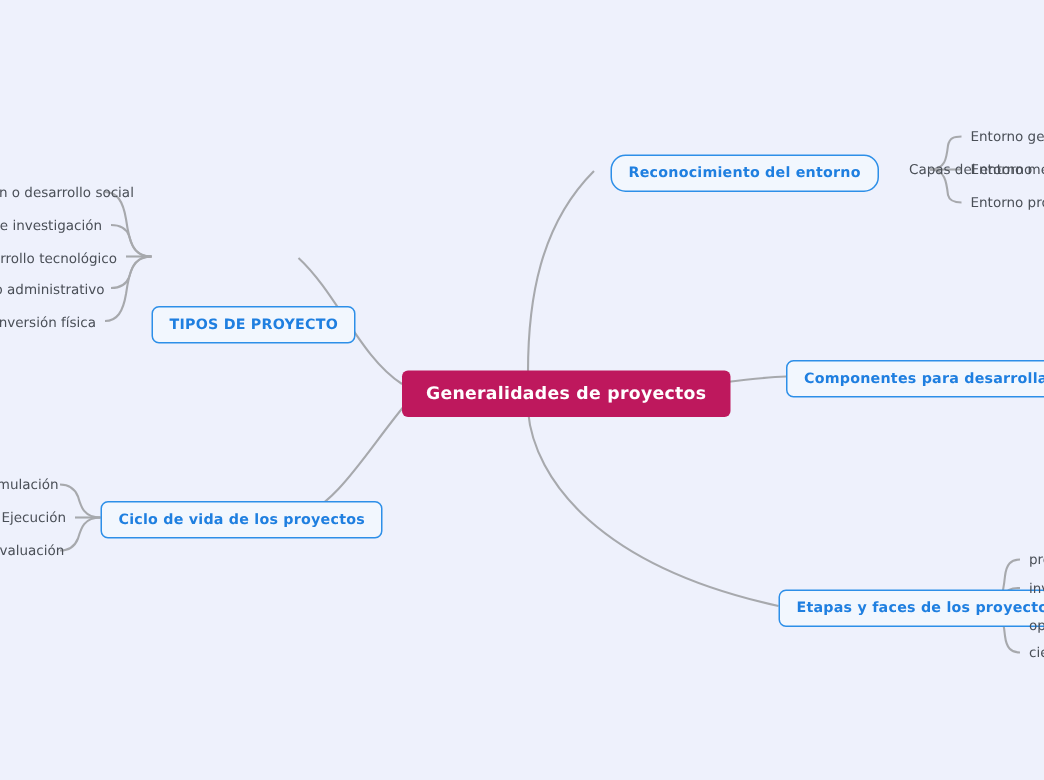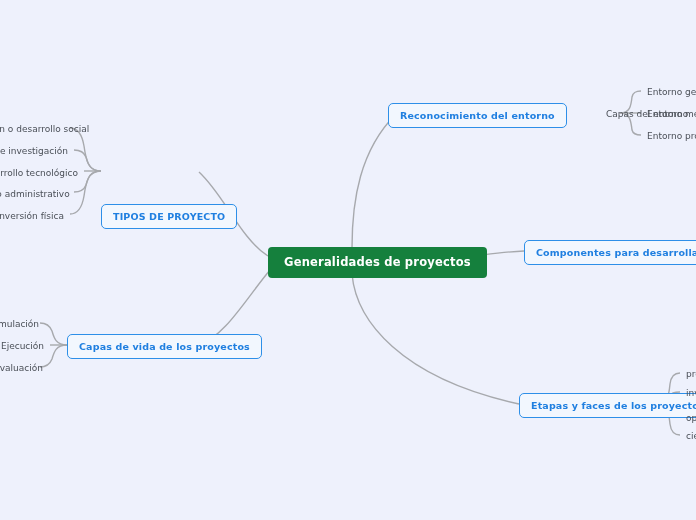--- a/index.html
+++ b/index.html
@@ -32,21 +32,21 @@
     stroke: #a7a9ad;
     stroke-width: 1.4;
   }
   .node {
     position: absolute;
     white-space: nowrap;
     box-sizing: border-box;
   }
   
   .node.root {
-    background: #15803d;
+    background: #be185d;
     color: #ffffff;
     font-weight: bold;
     font-size: 11.5px;
     letter-spacing: 0.2px;
     border-radius: 4px;
     padding: 9px 16px;
     line-height: 13px;
   }
   
   .node.branch {
@@ -107,39 +107,39 @@
     <path d="M 67 345 C 56 345 54 352 52 359 C 50 364 46 367 40 367"></path>
 
     <path d="M 658 404 C 668 404 669 394 670 384 C 671 376 674 373 680 373"></path>
     <path d="M 658 404 C 668 404 669 400 670 396 C 671 393 674 392 680 392"></path>
     <path d="M 658 404 C 668 404 669 409 670 413 C 671 416 674 417 680 417"></path>
     <path d="M 658 404 C 668 404 669 414 670 424 C 671 432 674 435 680 435"></path>
   </svg>
 
   <div class="node root" style="left:268px; top:247px;">Generalidades de proyectos</div>
 
-  <div class="node branch" style="left:388px; top:103px;">Reconocimiento del entorno</div>
+  <div class="node branch" style="left:407px; top:103px;border-radius:10px;">Reconocimiento del entorno</div>
 
   <div class="node leaf" style="left:576px; top:106px;margin-left:24px;">Capas del entorno</div>
 
   <div class="node leaf" style="left:641px; top:84px;">Entorno general</div>
   <div class="node leaf" style="left:641px; top:106px;">Entorno medio</div>
   <div class="node leaf" style="left:641px; top:128px;">Entorno próximo</div>
 
   <div class="node branch" style="left:101px; top:160px;margin-top:44px;">TIPOS DE PROYECTO</div>
 
   <div class="node leaf right-align" style="left:-76px; top:121px; width:146px;">De investigación o desarrollo social</div>
   <div class="node leaf right-align" style="left:-28px; top:143px; width:102px;">De investigación</div>
   <div class="node leaf right-align" style="left:-48px; top:165px; width:132px;">De desarrollo tecnológico</div>
   <div class="node leaf right-align" style="left:-64px; top:186px; width:138px;">De desarrollo administrativo</div>
   <div class="node leaf right-align" style="left:-28px; top:208px; width:98px;">De inversión física</div>
 
   <div class="node branch" style="left:524px; top:240px;">Componentes para desarrollar un proyecto</div>
 
-  <div class="node branch" style="left:67px; top:334px;">Capas de vida de los proyectos</div>
+  <div class="node branch" style="left:67px; top:334px;">Ciclo de vida de los proyectos</div>
 
   <div class="node leaf right-align" style="left:-22px; top:316px; width:62px;">Formulación</div>
   <div class="node leaf right-align" style="left:-8px; top:338px; width:58px;">Ejecución</div>
   <div class="node leaf right-align" style="left:-12px; top:360px; width:52px;">Evaluación</div>
 
   <div class="node branch" style="left:519px; top:393px;">Etapas y faces de los proyectos</div>
 
   <div class="node leaf" style="left:680px; top:366px;">preinversión</div>
   <div class="node leaf" style="left:680px; top:385px;">inversión</div>
   <div class="node leaf" style="left:680px; top:410px;">operación</div>

